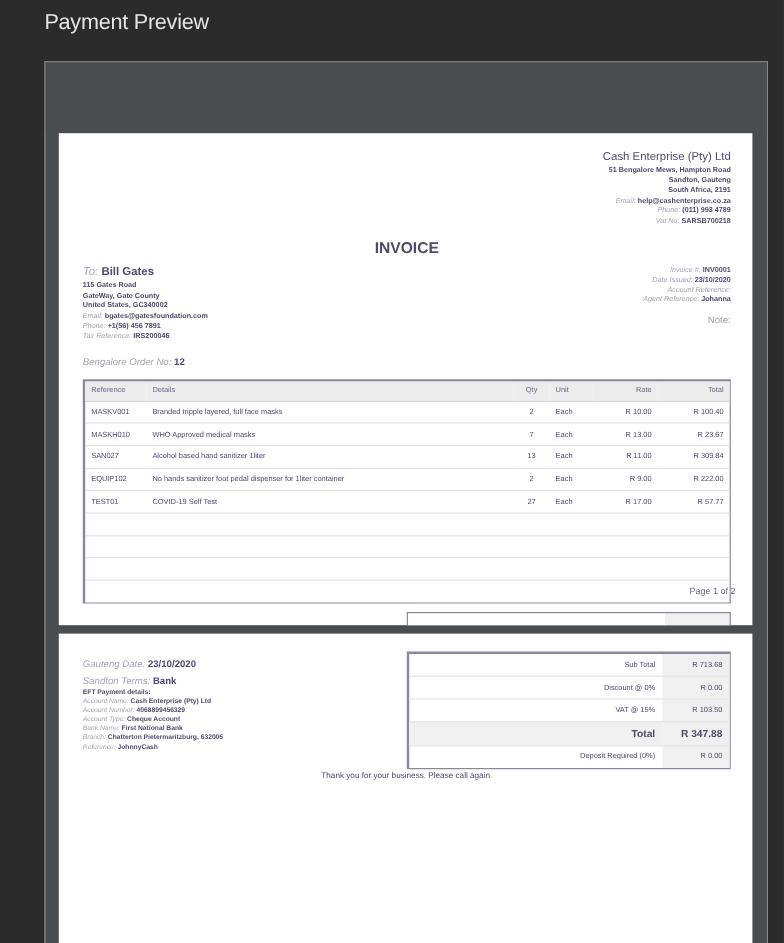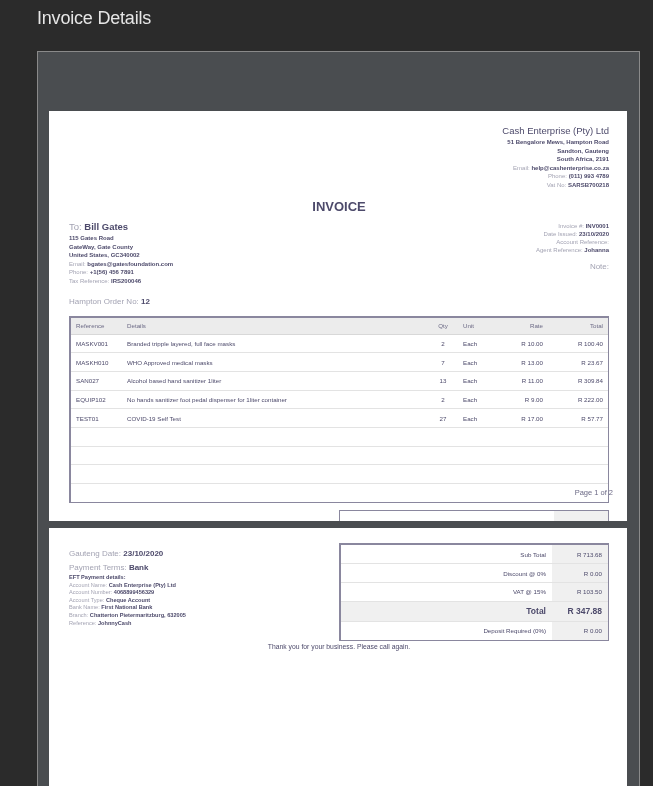--- a/index.html
+++ b/index.html
@@ -13,21 +13,21 @@
 
   .logo { position: absolute; left: 20px; top: 13px; width: 132px; height: 67px; background: #efefef; }
   .logo-text { position: absolute; left: 3px; top: 21px; font-size: 22px; letter-spacing: 0.5px; white-space: nowrap; }
   .logo-pro { color: #8b1a1a; font-weight: bold; }
   .logo-inv { color: #2b3a57; font-weight: normal; }
   .logo-sub { position: absolute; left: 3px; top: 44px; font-size: 4px; font-weight: bold; color: #2b3a57; letter-spacing: 0.6px; white-space: nowrap; }
 
   .company { position: absolute; right: 20px; top: 14px; text-align: right; font-size: 6px; line-height: 8.5px; color: #4d4a6b; }
   .company .name { font-size: 9.5px; line-height: 12px; margin-bottom: 1px; }
   .company .b { font-weight: bold; }
-  .lbl { color: #a3a3b3; font-weight: normal; }
+  .lbl { color: #a3a3b3; font-weight: normal; font-style: italic; }
 
   .inv-title { position: absolute; left: 0; width: 100%; top: 88px; text-align: center; font-size: 13px; font-weight: bold; color: #4d4a6b; }
 
   .bill-to { position: absolute; left: 20px; top: 110px; font-size: 6px; line-height: 8.5px; color: #4d4a6b; }
   .bill-to .to { font-size: 9.5px; line-height: 12px; margin-bottom: 1px; }
   .bill-to .to b { font-weight: bold; }
   .bill-to .bold { font-weight: bold; }
   .po { position: absolute; left: 20px; top: 186px; font-size: 8px; }
   .po b { font-weight: bold; text-align: center; }
 
@@ -58,21 +58,21 @@
   .totals tr.grand td { background: #f0f0f0; font-size: 8.5px; font-weight: bold; height: 20px; }
   .totals tr:last-child td { border-bottom: none; }
 
   .thanks { position: absolute; left: 0; width: 580px; top: 115px; text-align: center; font-size: 6.8px; color: #4d4a6b; }
 
   .scroll-track { position: absolute; right: 0; top: 0; width: 12px; height: 100%; background: #4a4d50; }
 </style>
 </head>
 <body>
 
-<div class="app-title">Invoice Details</div>
+<div class="app-title">Payment Preview</div>
 
 <div class="viewer">
   <div class="viewer-toolbar"></div>
 
   <div class="page page1">
 
     <div class="company">
       <div class="name">Cash Enterprise (Pty) Ltd</div>
       <div class="b">51 Bengalore Mews, Hampton Road</div>
       <div class="b">Sandton, Gauteng</div>
@@ -87,21 +87,21 @@
     <div class="bill-to">
       <div class="to"><span class="lbl">To:</span> <b>Bill Gates</b></div>
       <div class="bold">115 Gates Road</div>
       <div class="bold">GateWay, Gate County</div>
       <div class="bold">United States, GC340002</div>
       <div><span class="lbl">Email:</span> <span class="bold">bgates@gatesfoundation.com</span></div>
       <div><span class="lbl">Phone:</span> <span class="bold">+1(56) 456 7891</span></div>
       <div><span class="lbl">Tax Reference:</span> <span class="bold">IRS200046</span></div>
     </div>
 
-    <div class="po"><span class="lbl">Hampton Order No:</span> <b>12</b></div>
+    <div class="po"><span class="lbl">Bengalore Order No:</span> <b>12</b></div>
 
     <div class="meta">
       <div><span class="lbl">Invoice #:</span> <b>INV0001</b></div>
       <div><span class="lbl">Date Issued:</span> <b>23/10/2020</b></div>
       <div><span class="lbl">Account Reference:</span> <b></b></div>
       <div><span class="lbl">Agent Reference:</span> <b>Johanna</b></div>
     </div>
 
     <div class="note">
       <div class="note-lbl">Note:</div>
@@ -188,21 +188,21 @@
       </table>
       <div class="page-num">Page 1 of 2</div>
     </div>
 
     <div class="cut-box"></div>
   </div>
 
   <div class="page page2">
     <div class="delivery">
       <div><span class="lbl">Gauteng Date:</span> <b>23/10/2020</b></div>
-      <div><span class="lbl">Payment Terms:</span> <b>Bank</b></div>
+      <div><span class="lbl">Sandton Terms:</span> <b>Bank</b></div>
     </div>
 
     <div class="eft">
       <div class="head">EFT Payment details:</div>
       <div><span class="lbl">Account Name:</span> <b>Cash Enterprise (Pty) Ltd</b></div>
       <div><span class="lbl">Account Number:</span> <b>4068899456329</b></div>
       <div><span class="lbl">Account Type:</span> <b>Cheque Account</b></div>
       <div><span class="lbl">Bank Name:</span> <b>First National Bank</b></div>
       <div><span class="lbl">Branch:</span> <b>Chatterton Pietermaritzburg, 632005</b></div>
       <div><span class="lbl">Reference:</span> <b>JohnnyCash</b></div>

